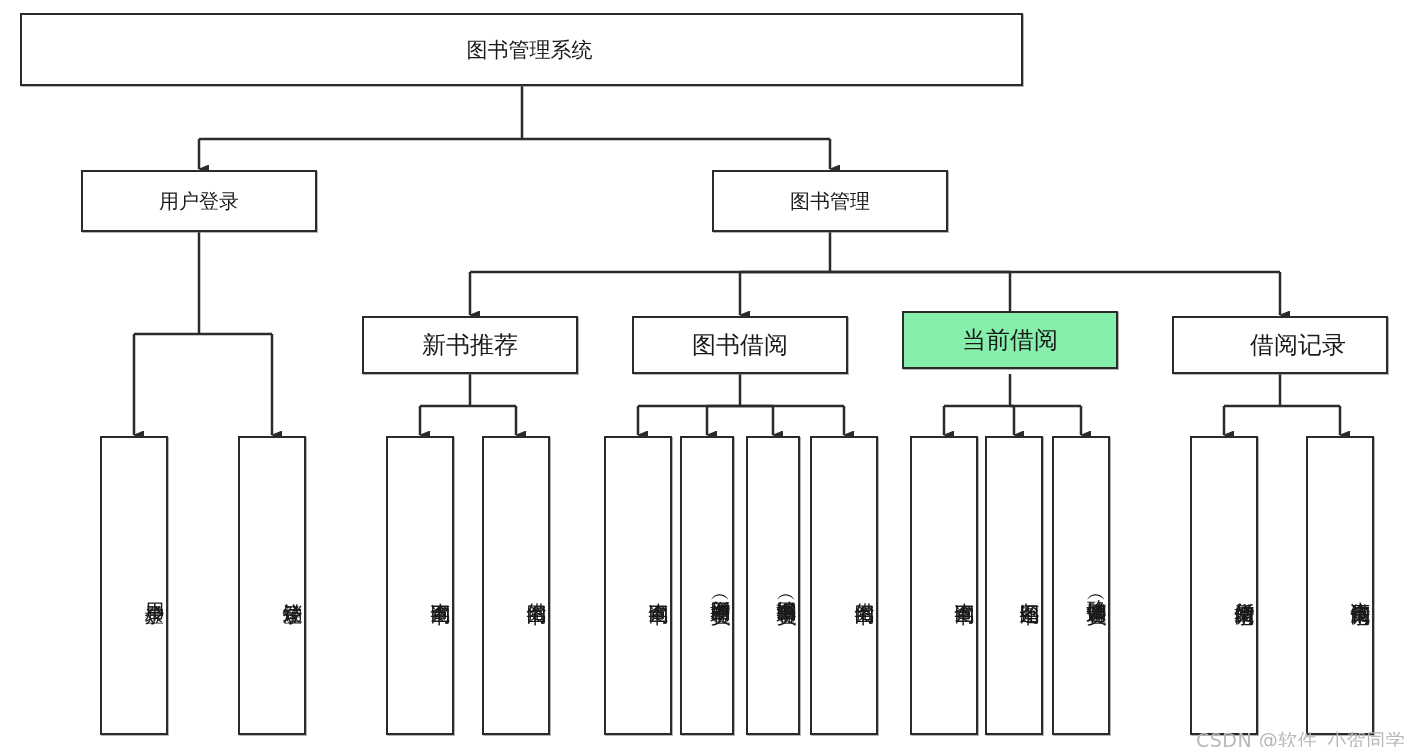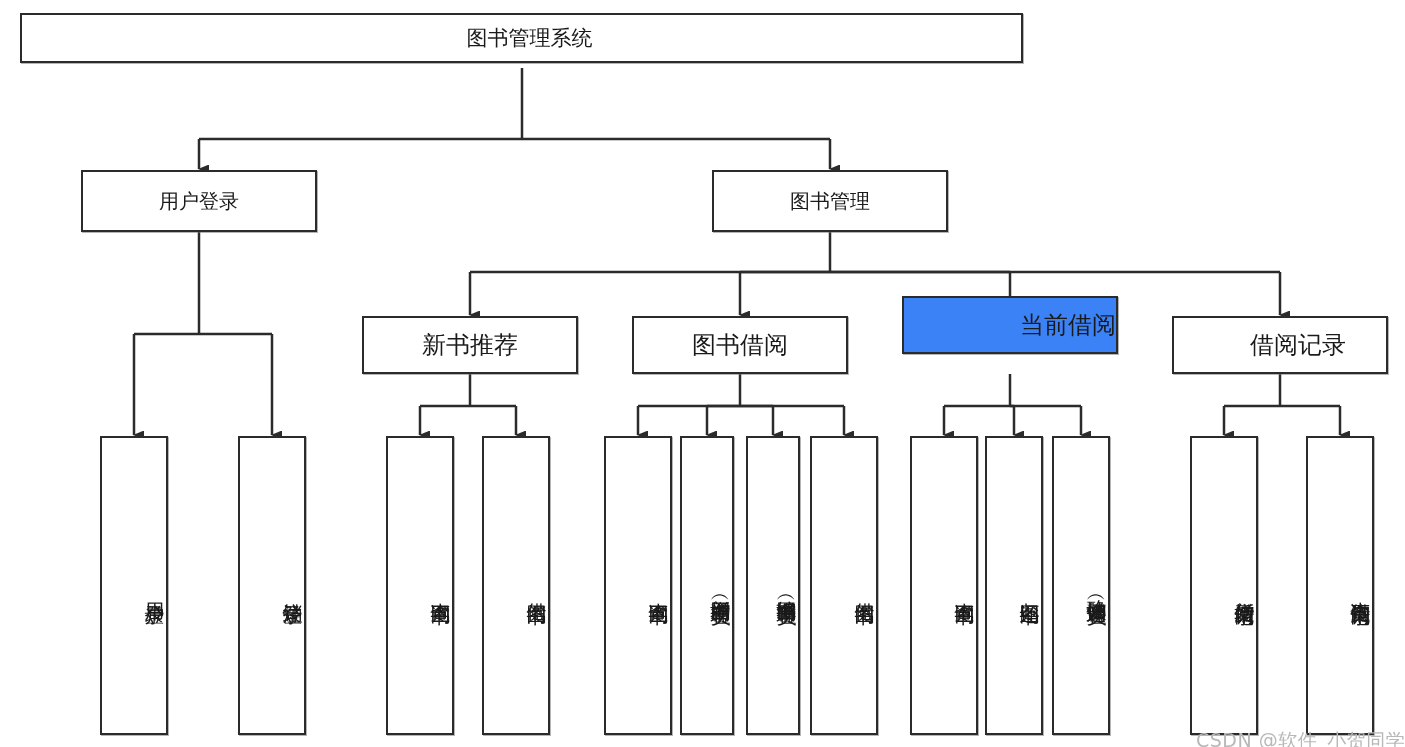--- a/index.html
+++ b/index.html
@@ -119,36 +119,36 @@
         <line x1="1081" y1="406" x2="1081" y2="435" stroke="#2b2b2b" stroke-width="2.5" marker-end="url(#arrowhead)"></line>
         <line x1="1280" y1="374" x2="1280" y2="406" stroke="#2b2b2b" stroke-width="2.5"></line>
         <line x1="1280" y1="406" x2="1224" y2="406" stroke="#2b2b2b" stroke-width="2.5"></line>
         <line x1="1224" y1="406" x2="1224" y2="435" stroke="#2b2b2b" stroke-width="2.5" marker-end="url(#arrowhead)"></line>
         <line x1="1280" y1="406" x2="1340" y2="406" stroke="#2b2b2b" stroke-width="2.5"></line>
         <line x1="1340" y1="406" x2="1340" y2="435" stroke="#2b2b2b" stroke-width="2.5" marker-end="url(#arrowhead)"></line>
       </g>
   </svg>
 
   <div id="node-layer">
-      <div class="node level-0" style="left: 20px; top: 13px; width: 1003px; height: 50px; border-color: rgb(43, 43, 43); background: rgb(255, 255, 255); color: rgb(26, 26, 26); padding-left: 16px;">
+      <div class="node level-0" style="left: 20px; top: 13px; width: 1003px; height: 73px; border-color: rgb(43, 43, 43); background: rgb(255, 255, 255); color: rgb(26, 26, 26); padding-left: 16px;">
         <span class="h-text">图书管理系统</span>
       </div>
       <div class="node level-1" style="left: 81px; top: 170px; width: 236px; height: 62px; border-color: rgb(43, 43, 43); background: rgb(255, 255, 255); color: rgb(26, 26, 26);">
         <span class="h-text">用户登录</span>
       </div>
       <div class="node level-1" style="left: 712px; top: 170px; width: 236px; height: 62px; border-color: rgb(43, 43, 43); background: rgb(255, 255, 255); color: rgb(26, 26, 26);">
         <span class="h-text">图书管理</span>
       </div>
       <div class="node level-2" style="left: 362px; top: 316px; width: 216px; height: 58px; border-color: rgb(43, 43, 43); background: rgb(255, 255, 255); color: rgb(26, 26, 26);">
         <span class="h-text">新书推荐</span>
       </div>
       <div class="node level-2" style="left: 632px; top: 316px; width: 216px; height: 58px; border-color: rgb(43, 43, 43); background: rgb(255, 255, 255); color: rgb(26, 26, 26); justify-content: center;">
         <span class="h-text">图书借阅</span>
       </div>
-      <div class="node level-2" style="left: 902px; top: 296px; width: 216px; height: 58px; border-color: rgb(43, 43, 43); background: #3b82f6; color: rgb(26, 26, 26); justify-content: flex-end;">
+      <div class="node level-2" style="left: 902px; top: 311px; width: 216px; height: 58px; border-color: rgb(43, 43, 43); background: #86efac; color: rgb(26, 26, 26);">
         <span class="h-text">当前借阅</span>
       </div>
       <div class="node level-2" style="left: 1172px; top: 316px; width: 216px; height: 58px; border-color: rgb(43, 43, 43); background: rgb(255, 255, 255); color: rgb(26, 26, 26); padding-left: 36px;">
         <span class="h-text">借阅记录</span>
       </div>
       <div class="node level-3 leaf" style="left: 100px; top: 436px; width: 68px; height: 299px; border-color: rgb(43, 43, 43); background: rgb(255, 255, 255); color: rgb(26, 26, 26);">
         <span class="leaf-text">用户登录</span>
       </div>
       <div class="node level-3 leaf" style="left: 238px; top: 436px; width: 68px; height: 299px; border-color: rgb(43, 43, 43); background: rgb(255, 255, 255); color: rgb(26, 26, 26);">
         <span class="leaf-text">注销登录</span>

